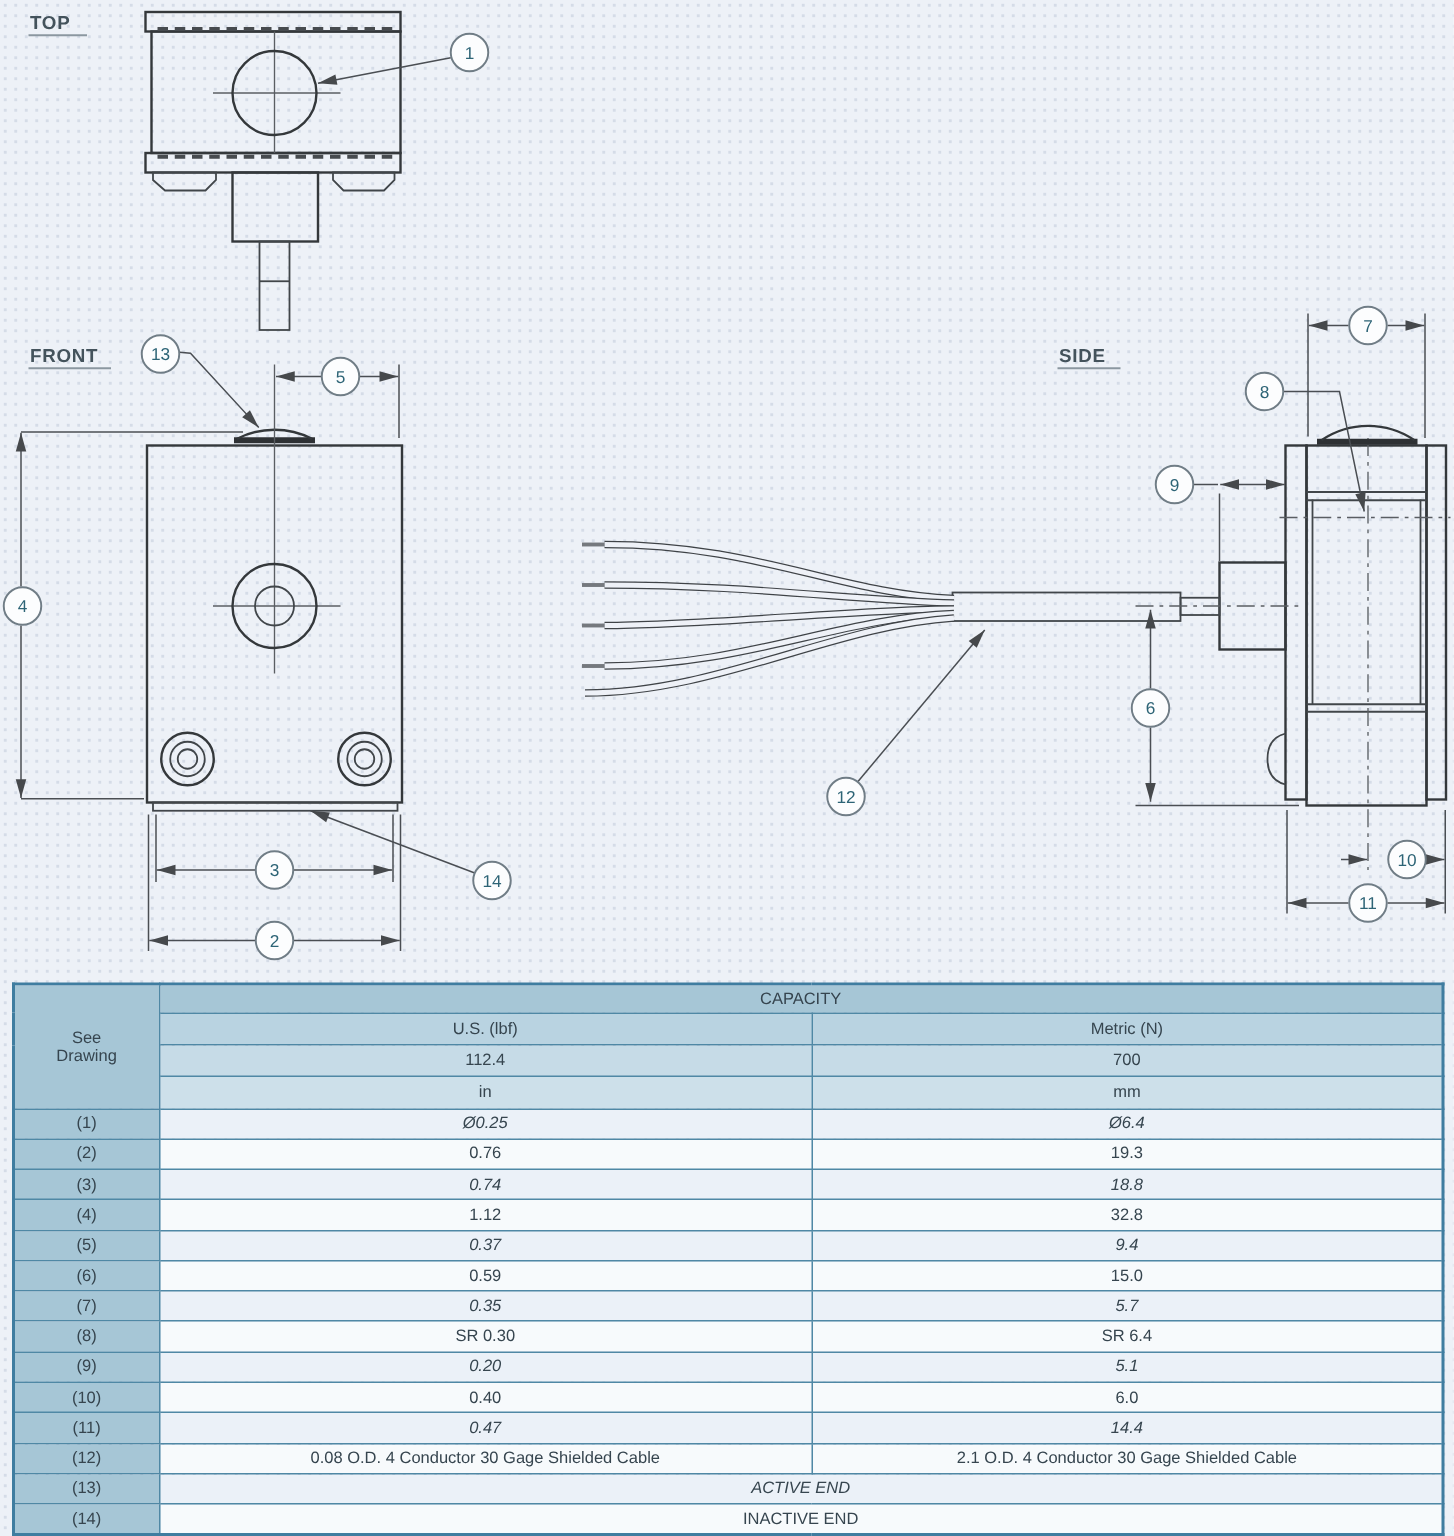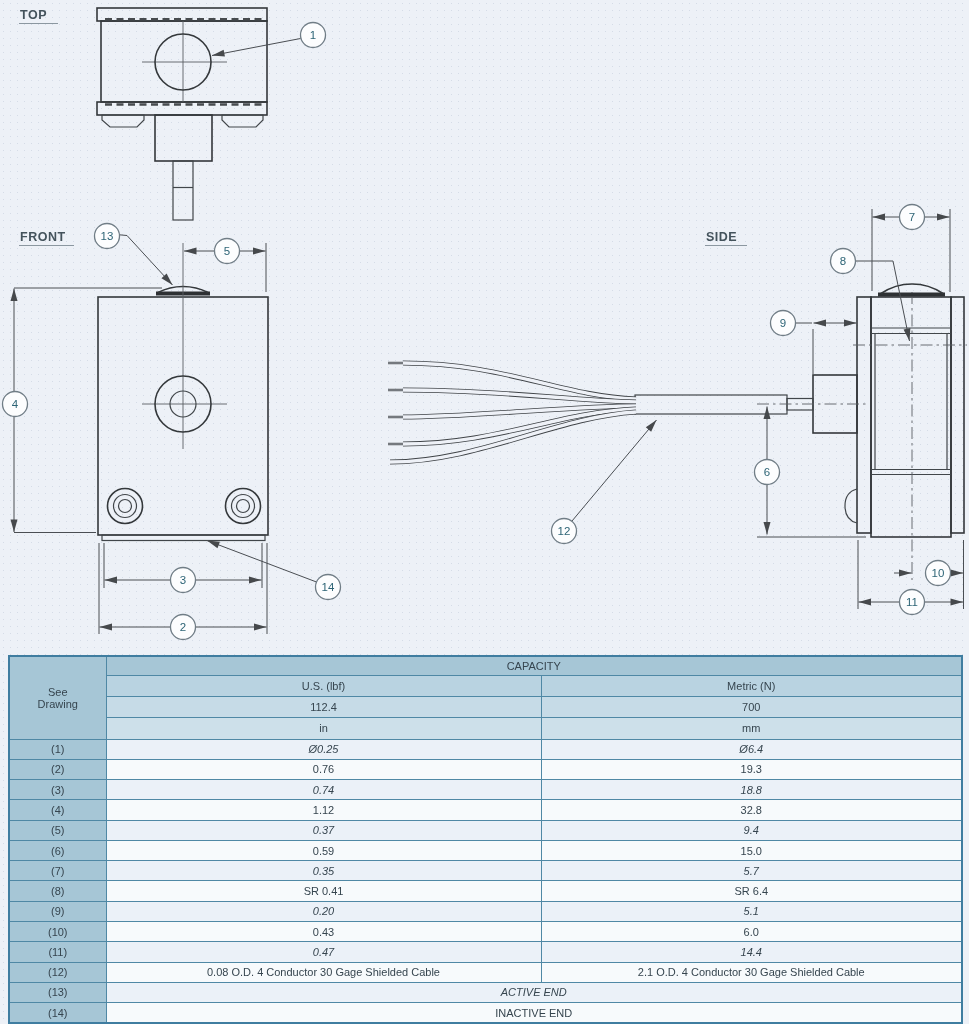--- a/index.html
+++ b/index.html
@@ -317,31 +317,31 @@
           <td class="val">0.59</td>
           <td class="val">15.0</td>
         </tr>
     <tr class="drow alt">
           <td class="label-col">(7)</td>
           <td class="val">0.35</td>
           <td class="val">5.7</td>
         </tr>
     <tr class="drow">
           <td class="label-col">(8)</td>
-          <td class="val">SR 0.41</td>
+          <td class="val">SR 0.30</td>
           <td class="val">SR 6.4</td>
         </tr>
     <tr class="drow alt">
           <td class="label-col">(9)</td>
           <td class="val">0.20</td>
           <td class="val">5.1</td>
         </tr>
     <tr class="drow">
           <td class="label-col">(10)</td>
-          <td class="val">0.43</td>
+          <td class="val">0.40</td>
           <td class="val">6.0</td>
         </tr>
     <tr class="drow alt">
           <td class="label-col">(11)</td>
           <td class="val">0.47</td>
           <td class="val">14.4</td>
         </tr>
     <tr class="drow">
           <td class="label-col">(12)</td>
           <td class="val">0.08 O.D. 4 Conductor 30 Gage Shielded Cable</td>

